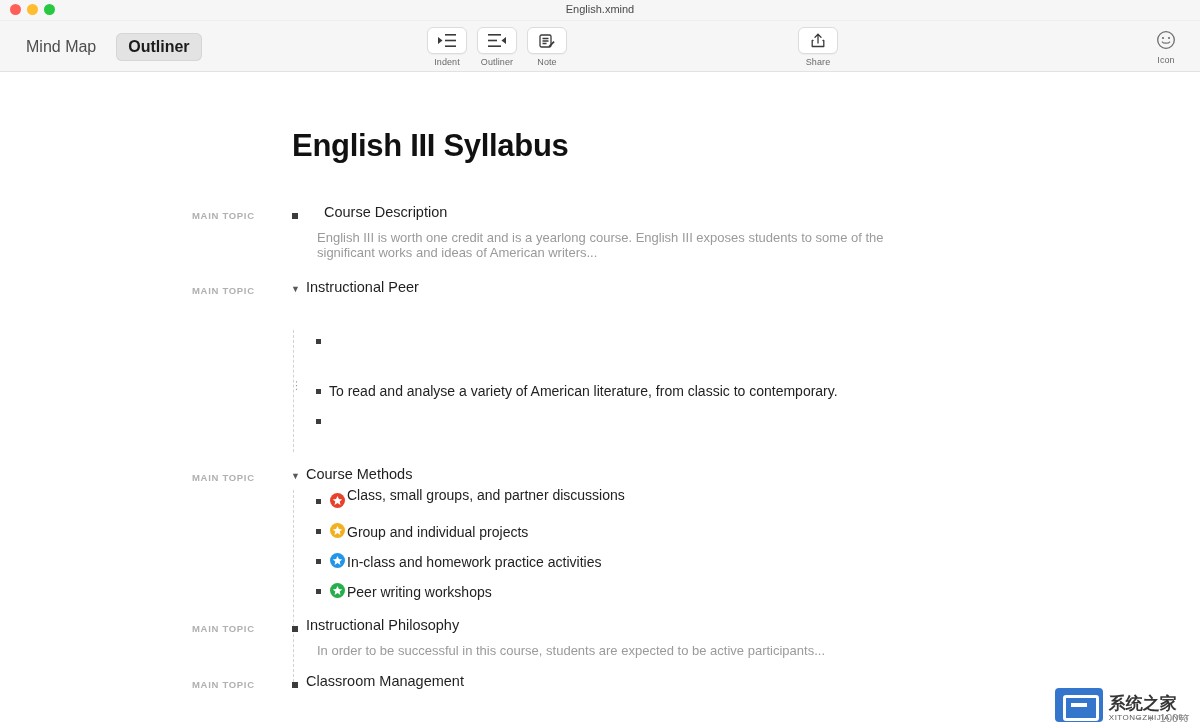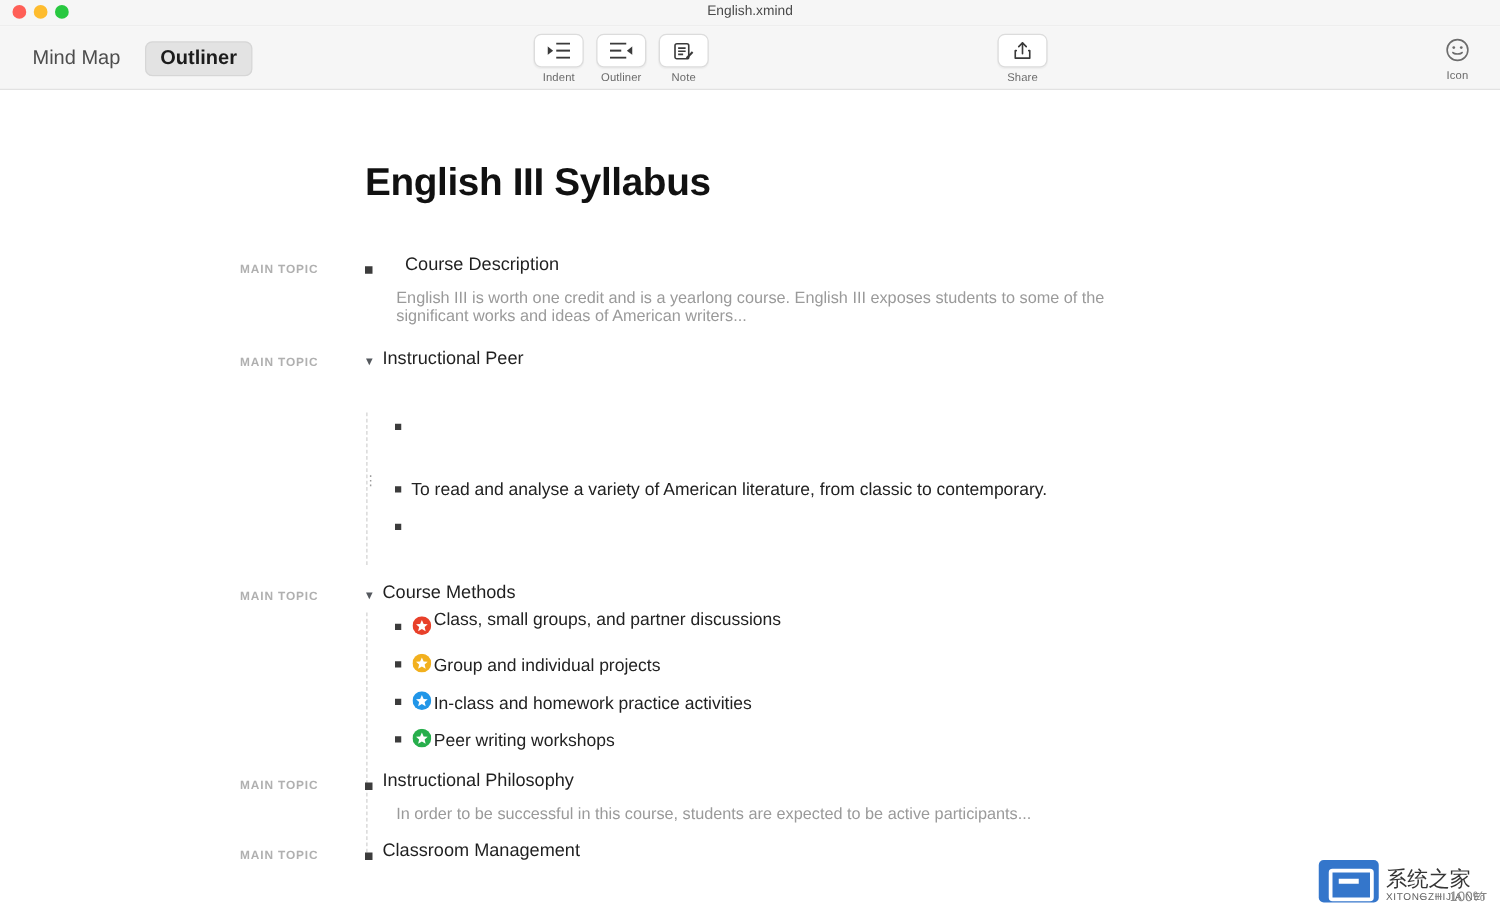--- a/index.html
+++ b/index.html
@@ -222,21 +222,21 @@
   }
   .wm-logo:after {
     content: "";
     position: absolute;
     left: 16px; top: 15px;
     width: 16px; height: 4px;
     background: #ffffff;
   }
   .wm-text {
     font-size: 17px;
-    font-weight: normal;
+    font-weight: bold;
     color: #2b2b2b;
     line-height: 18px;
   }
   .wm-sub {
     font-size: 8px;
     color: #555555;
     letter-spacing: .5px;
   }
   .zoom {
     position: absolute;

